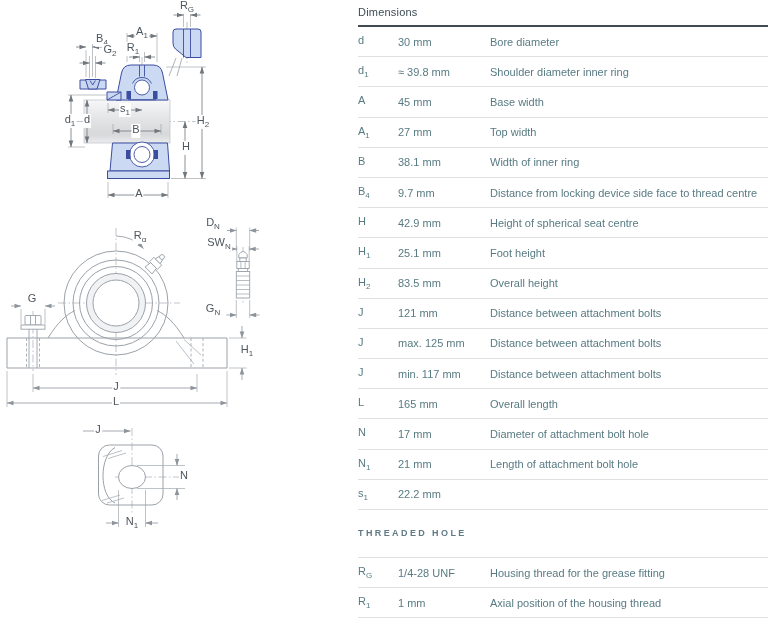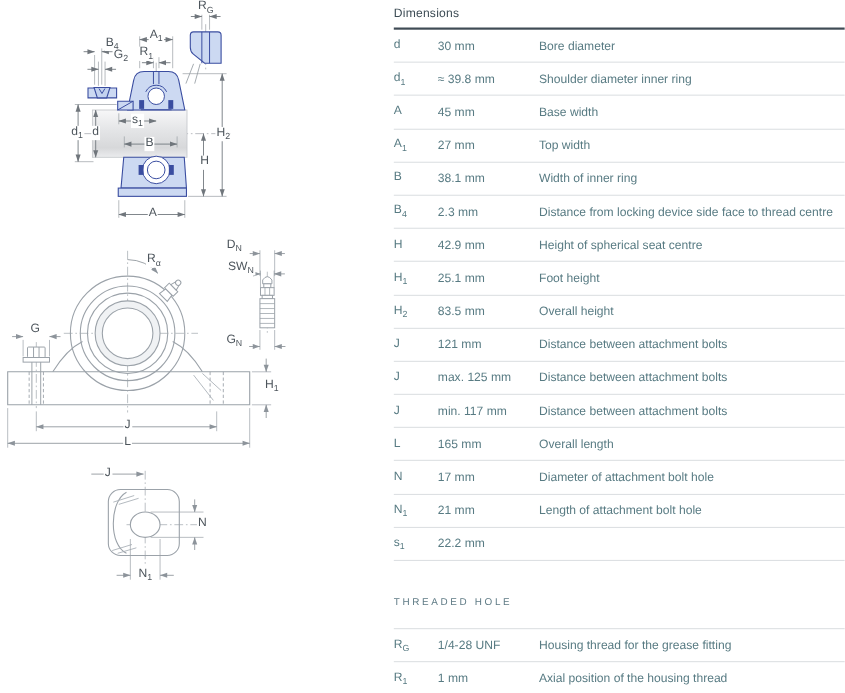--- a/index.html
+++ b/index.html
@@ -28,22 +28,22 @@
   }
   .trow{
     display:flex;align-items:center;height:29.2px;
     border-bottom:1px solid #dde0e3;font-size:11px;color:#587b83;
   }
   .trow .sym{width:40px;flex:0 0 40px;}
   .trow .sym sub{font-size:8px;}
   .trow .val{width:92px;flex:0 0 92px;}
   .trow .desc{flex:1;}
   .sect{
-    margin-top:24px;height:26px;display:flex;align-items:center;
-    font-size:9px;font-weight:400;letter-spacing:2.4px;color:#5f7b85;text-align:right;
+    margin-top:10px;height:26px;display:flex;align-items:center;
+    font-size:9px;font-weight:700;letter-spacing:2.4px;color:#5f7b85;text-align:right;
   }
   #threaded-rows{border-top:1px solid #dde0e3;margin-top:11px;}
 </style>
 </head>
 <body>
 
 <div class="drawings">
 
   <div class="draw" id="d1">
     <svg width="360" height="205" viewBox="0 0 360 205">
@@ -335,21 +335,21 @@
         </div>
 
         <div class="trow">
           <span class="sym"><span>B</span><sub></sub></span>
           <span class="val">38.1 mm</span>
           <span class="desc">Width of inner ring</span>
         </div>
 
         <div class="trow">
           <span class="sym"><span>B</span><sub>4</sub></span>
-          <span class="val">2.3 mm</span>
+          <span class="val">9.7 mm</span>
           <span class="desc">Distance from locking device side face to thread centre</span>
         </div>
 
         <div class="trow">
           <span class="sym"><span>H</span><sub></sub></span>
           <span class="val">42.9 mm</span>
           <span class="desc">Height of spherical seat centre</span>
         </div>
 
         <div class="trow">

